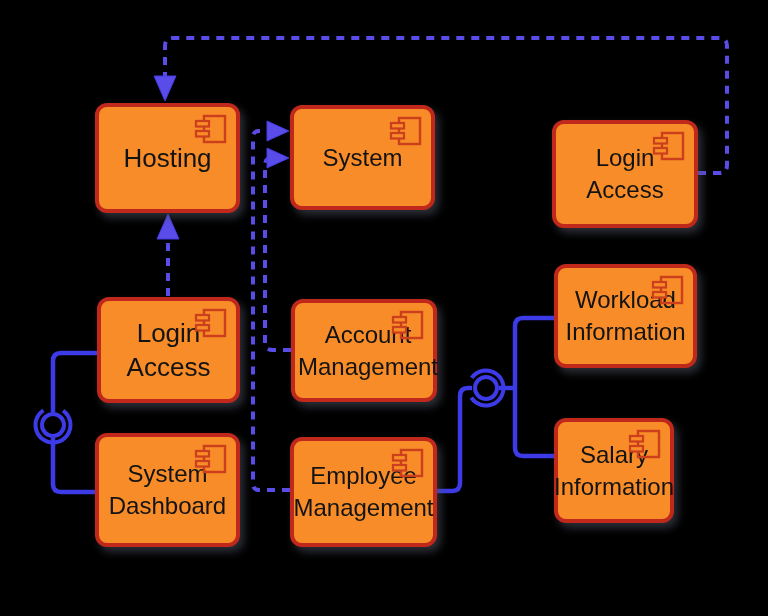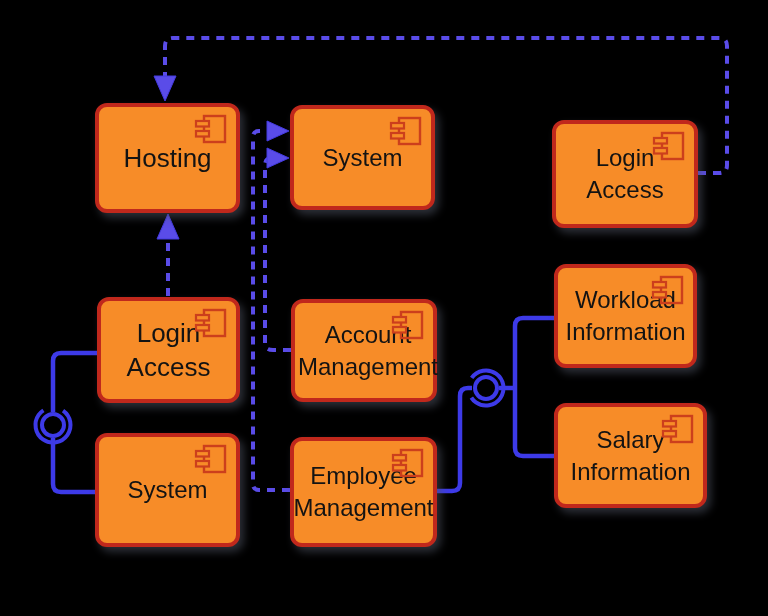--- a/index.html
+++ b/index.html
@@ -136,36 +136,37 @@
   </div>
 
   <div class="box fs-md" style="left:95px;top:433px;width:145px;height:114px;">
     <svg class="comp-icon" width="34" height="30" viewBox="0 0 34 30">
       <rect x="10" y="2" width="21" height="26" fill="none" stroke="#cc3f1c" stroke-width="2.4"></rect>
       <rect x="2" y="7" width="13" height="5.5" fill="#f78c28" stroke="#cc3f1c" stroke-width="2.2"></rect>
       <rect x="2" y="17" width="13" height="5.5" fill="#f78c28" stroke="#cc3f1c" stroke-width="2.2"></rect>
     </svg>
     <div class="lbl">
       <span>System</span>
+      <span>Dashboard</span>
     </div>
   </div>
 
   <div class="box fs-md" style="left:290px;top:437px;width:147px;height:110px;">
     <svg class="comp-icon" width="34" height="30" viewBox="0 0 34 30">
       <rect x="10" y="2" width="21" height="26" fill="none" stroke="#cc3f1c" stroke-width="2.4"></rect>
       <rect x="2" y="7" width="13" height="5.5" fill="#f78c28" stroke="#cc3f1c" stroke-width="2.2"></rect>
       <rect x="2" y="17" width="13" height="5.5" fill="#f78c28" stroke="#cc3f1c" stroke-width="2.2"></rect>
     </svg>
     <div class="lbl">
       <span>Employee</span>
       <span>Management</span>
     </div>
   </div>
 
-  <div class="box fs-md" style="left:554px;top:403px;width:153px;height:105px;">
+  <div class="box fs-md" style="left:554px;top:418px;width:120px;height:105px;">
     <svg class="comp-icon" width="34" height="30" viewBox="0 0 34 30">
       <rect x="10" y="2" width="21" height="26" fill="none" stroke="#cc3f1c" stroke-width="2.4"></rect>
       <rect x="2" y="7" width="13" height="5.5" fill="#f78c28" stroke="#cc3f1c" stroke-width="2.2"></rect>
       <rect x="2" y="17" width="13" height="5.5" fill="#f78c28" stroke="#cc3f1c" stroke-width="2.2"></rect>
     </svg>
     <div class="lbl">
       <span>Salary</span>
       <span>Information</span>
     </div>
   </div>

